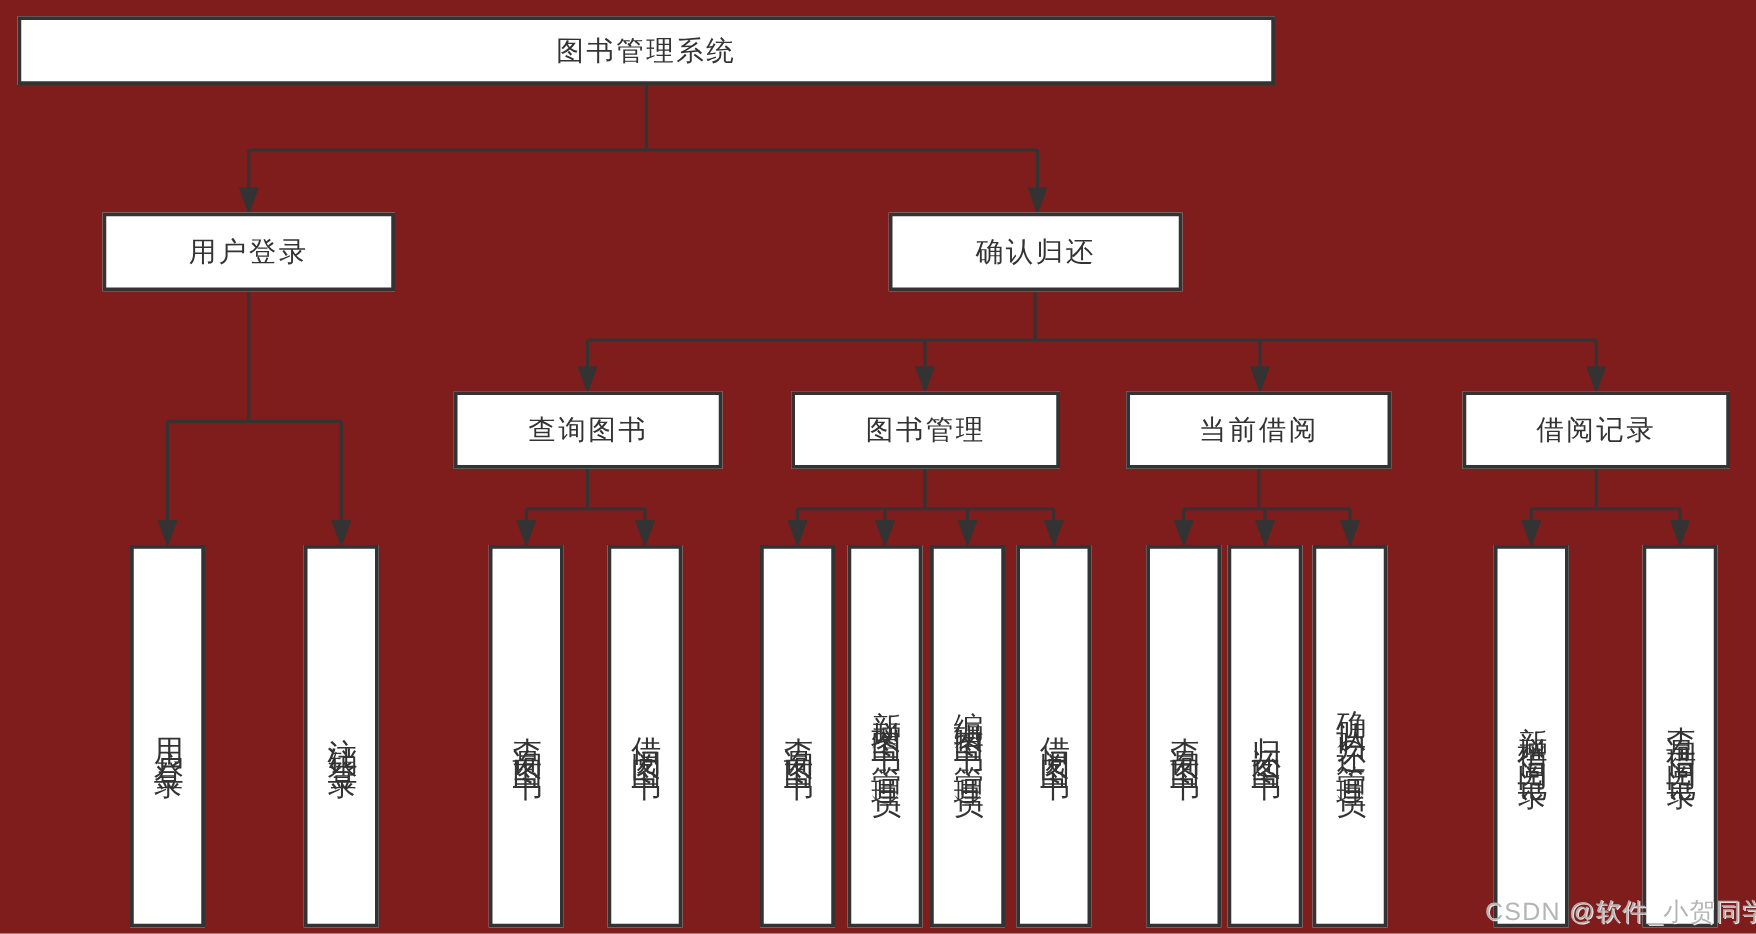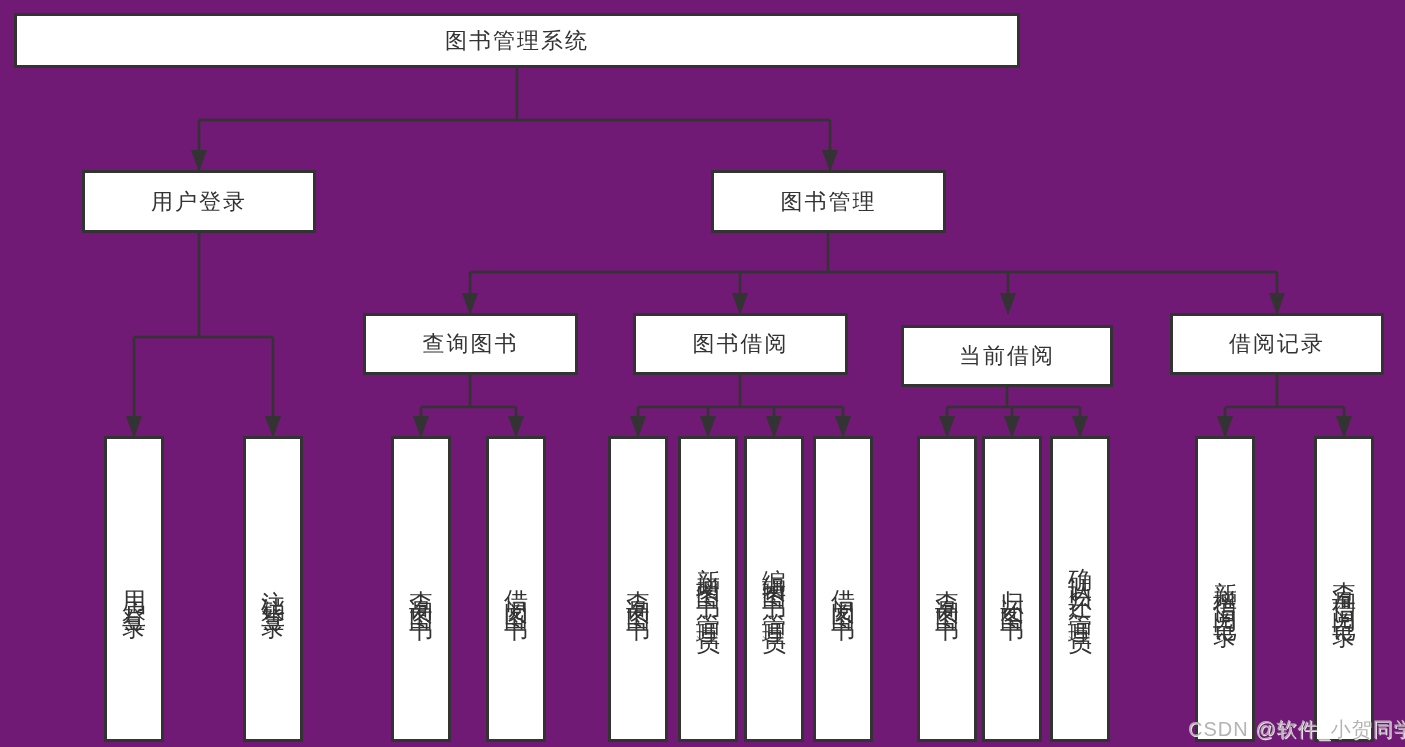--- a/index.html
+++ b/index.html
@@ -1,21 +1,21 @@
 <!DOCTYPE html>
 <html><head>
 <meta charset="utf-8">
 <style>
   * { margin: 0; padding: 0; box-sizing: border-box; }
   html, body { background: #ffffff; }
   .canvas {
     position: relative;
     width: 1405px;
     height: 747px;
-    background: #701a75;
+    background: #7f1d1d;
     font-family: "Liberation Sans", "DejaVu Sans", sans-serif;
     overflow: hidden;
   }
   .connectors {
     position: absolute;
     left: 0; top: 0;
     width: 1405px; height: 747px;
     z-index: 1;
     pointer-events: none;
   }
@@ -41,21 +41,21 @@
     letter-spacing: 9px;
     color: #333333;
     white-space: nowrap;
   }
   
   .b-root { left: 14px;  top: 13px;  width: 1006px; height: 55px; }
   .b-l2a  { left: 82px;  top: 170px; width: 234px;  height: 63px; }
   .b-l2b  { left: 711px; top: 170px; width: 235px;  height: 63px; }
   .b-l3a  { left: 363px; top: 313px; width: 215px;  height: 62px; }
   .b-l3b  { left: 633px; top: 313px; width: 215px;  height: 62px; }
-  .b-l3c  { left: 901px; top: 313px; width: 212px;  height: 62px; margin-top: 12px; }
+  .b-l3c  { left: 901px; top: 313px; width: 212px;  height: 62px; }
   .b-l3d  { left: 1170px;top: 313px; width: 214px;  height: 62px; }
   .leaf   { top: 436px; width: 60px; height: 306px; }
   .f1  { left: 104px; }  .f2  { left: 243px; }  .f3  { left: 391px; }
   .f4  { left: 486px; }  .f5  { left: 608px; }  .f6  { left: 678px; }
   .f7  { left: 744px; }  .f8  { left: 813px; }  .f9  { left: 917px; }
   .f10 { left: 982px; }  .f11 { left: 1050px; } .f12 { left: 1195px; }
   .f13 { left: 1314px; }
   .watermark {
     position: absolute;
     left: 1188px;
@@ -113,28 +113,28 @@
   </svg>
 
   <div class="box b-root">
     <span class="hlabel">图书管理系统</span>
   </div>
 
   <div class="box b-l2a">
     <span class="hlabel">用户登录</span>
   </div>
   <div class="box b-l2b">
-    <span class="hlabel">图书管理</span>
+    <span class="hlabel">确认归还</span>
   </div>
 
   <div class="box b-l3a">
     <span class="hlabel">查询图书</span>
   </div>
   <div class="box b-l3b">
-    <span class="hlabel">图书借阅</span>
+    <span class="hlabel">图书管理</span>
   </div>
   <div class="box b-l3c">
     <span class="hlabel">当前借阅</span>
   </div>
   <div class="box b-l3d">
     <span class="hlabel">借阅记录</span>
   </div>
 
   <div class="box leaf f1">
     <span class="vtext">用户登录</span>

